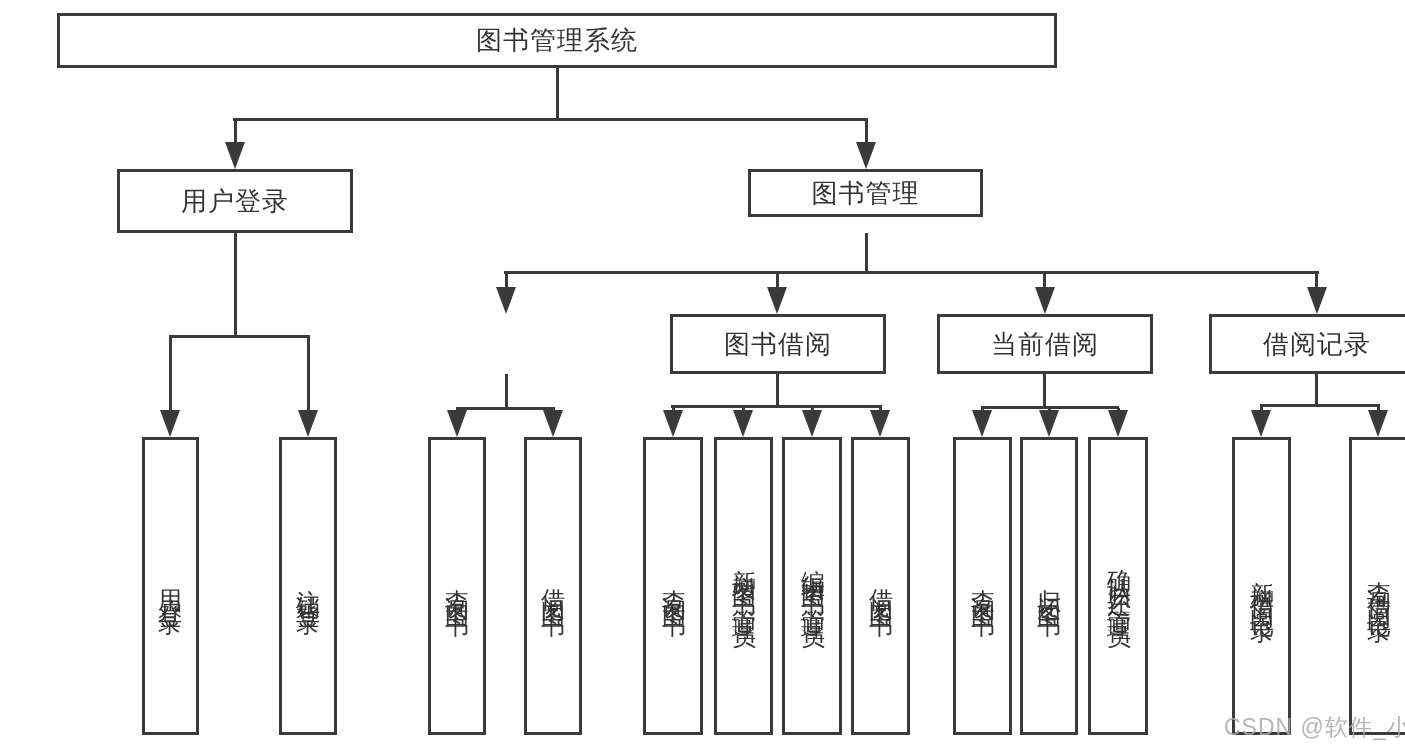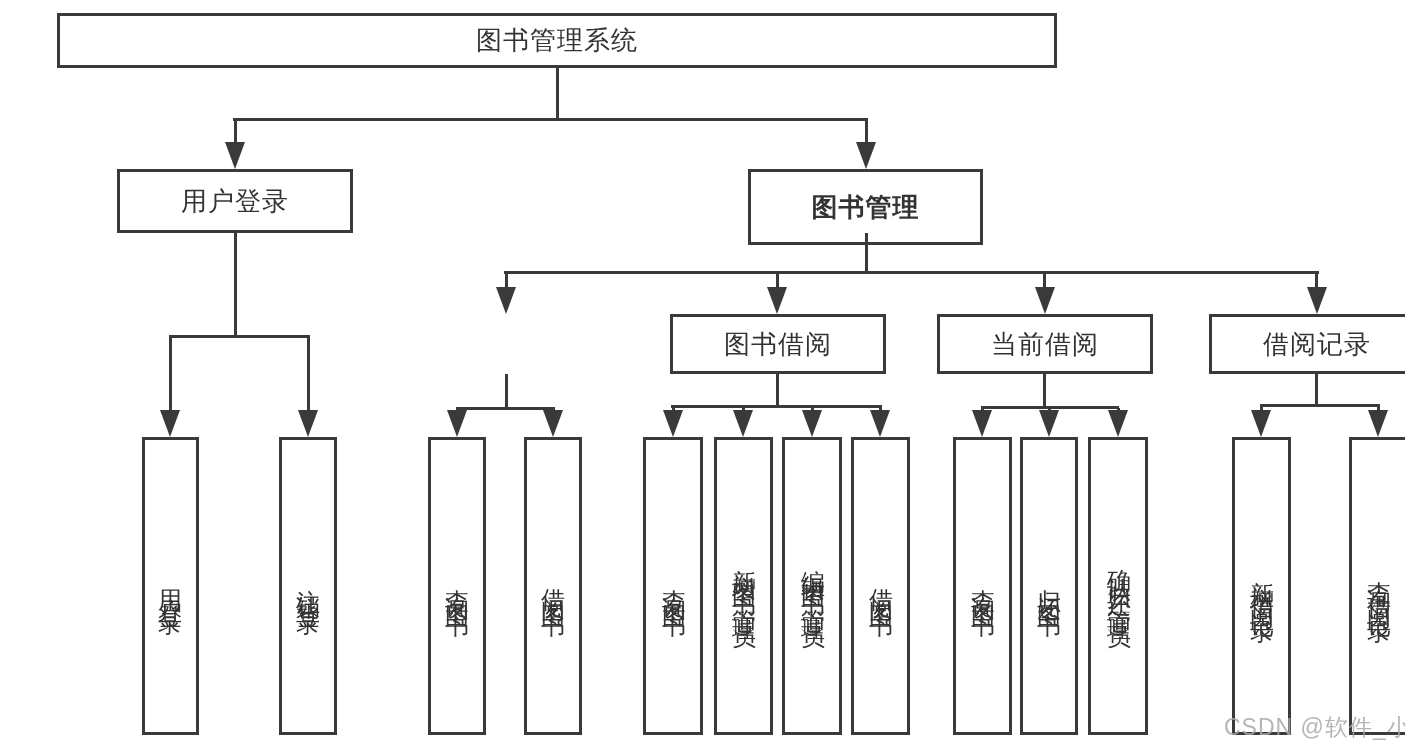--- a/index.html
+++ b/index.html
@@ -33,21 +33,21 @@
   }
 </style>
 </head>
 <body>
 
 <div class="canvas">
 
   <div class="box hbox" style="left:21px;top:13px;width:1000px;height:55px;">图书管理系统</div>
 
   <div class="box hbox" style="left:81px;top:169px;width:236px;height:64px;">用户登录</div>
-  <div class="box hbox" style="left:712px;top:169px;width:235px;height:76px;font-weight:bold;">图书管理</div>
+  <div class="box hbox" style="left:712px;top:169px;width:235px;height:48px;">图书管理</div>
 
   <div class="box hbox" style="left:634px;top:314px;width:216px;height:60px;">图书借阅</div>
   <div class="box hbox" style="left:901px;top:314px;width:216px;height:60px;">当前借阅</div>
   <div class="box hbox" style="left:1173px;top:314px;width:216px;height:60px;">借阅记录</div>
 
   <div class="box vbox" style="left:106px;top:437px;width:57px;height:298px;">用户登录</div>
   <div class="box vbox" style="left:243px;top:437px;width:58px;height:298px;">注销登录</div>
 
   <div class="box vbox" style="left:392px;top:437px;width:58px;height:298px;">查询图书</div>
   <div class="box vbox" style="left:488px;top:437px;width:58px;height:298px;">借阅图书</div>

